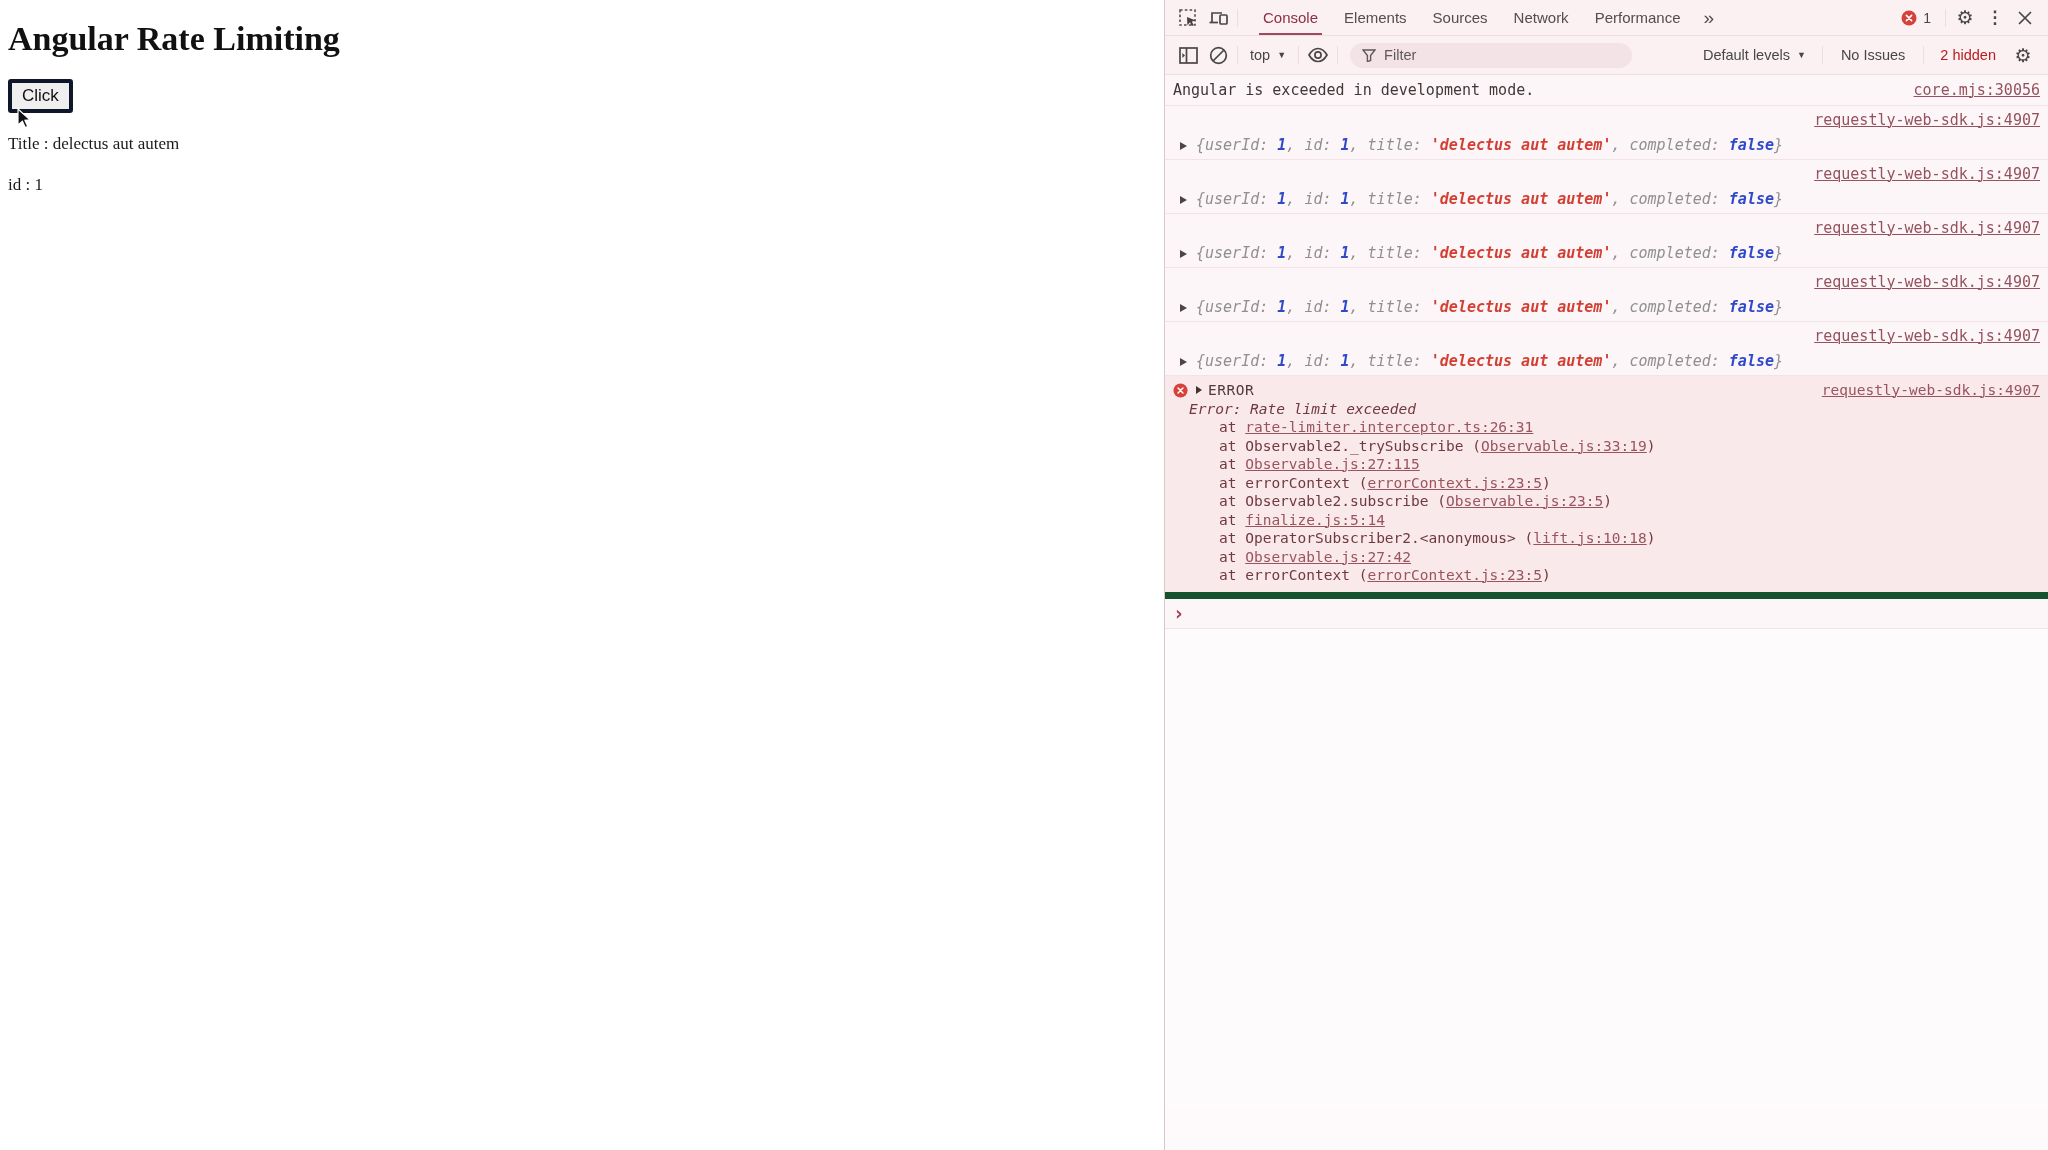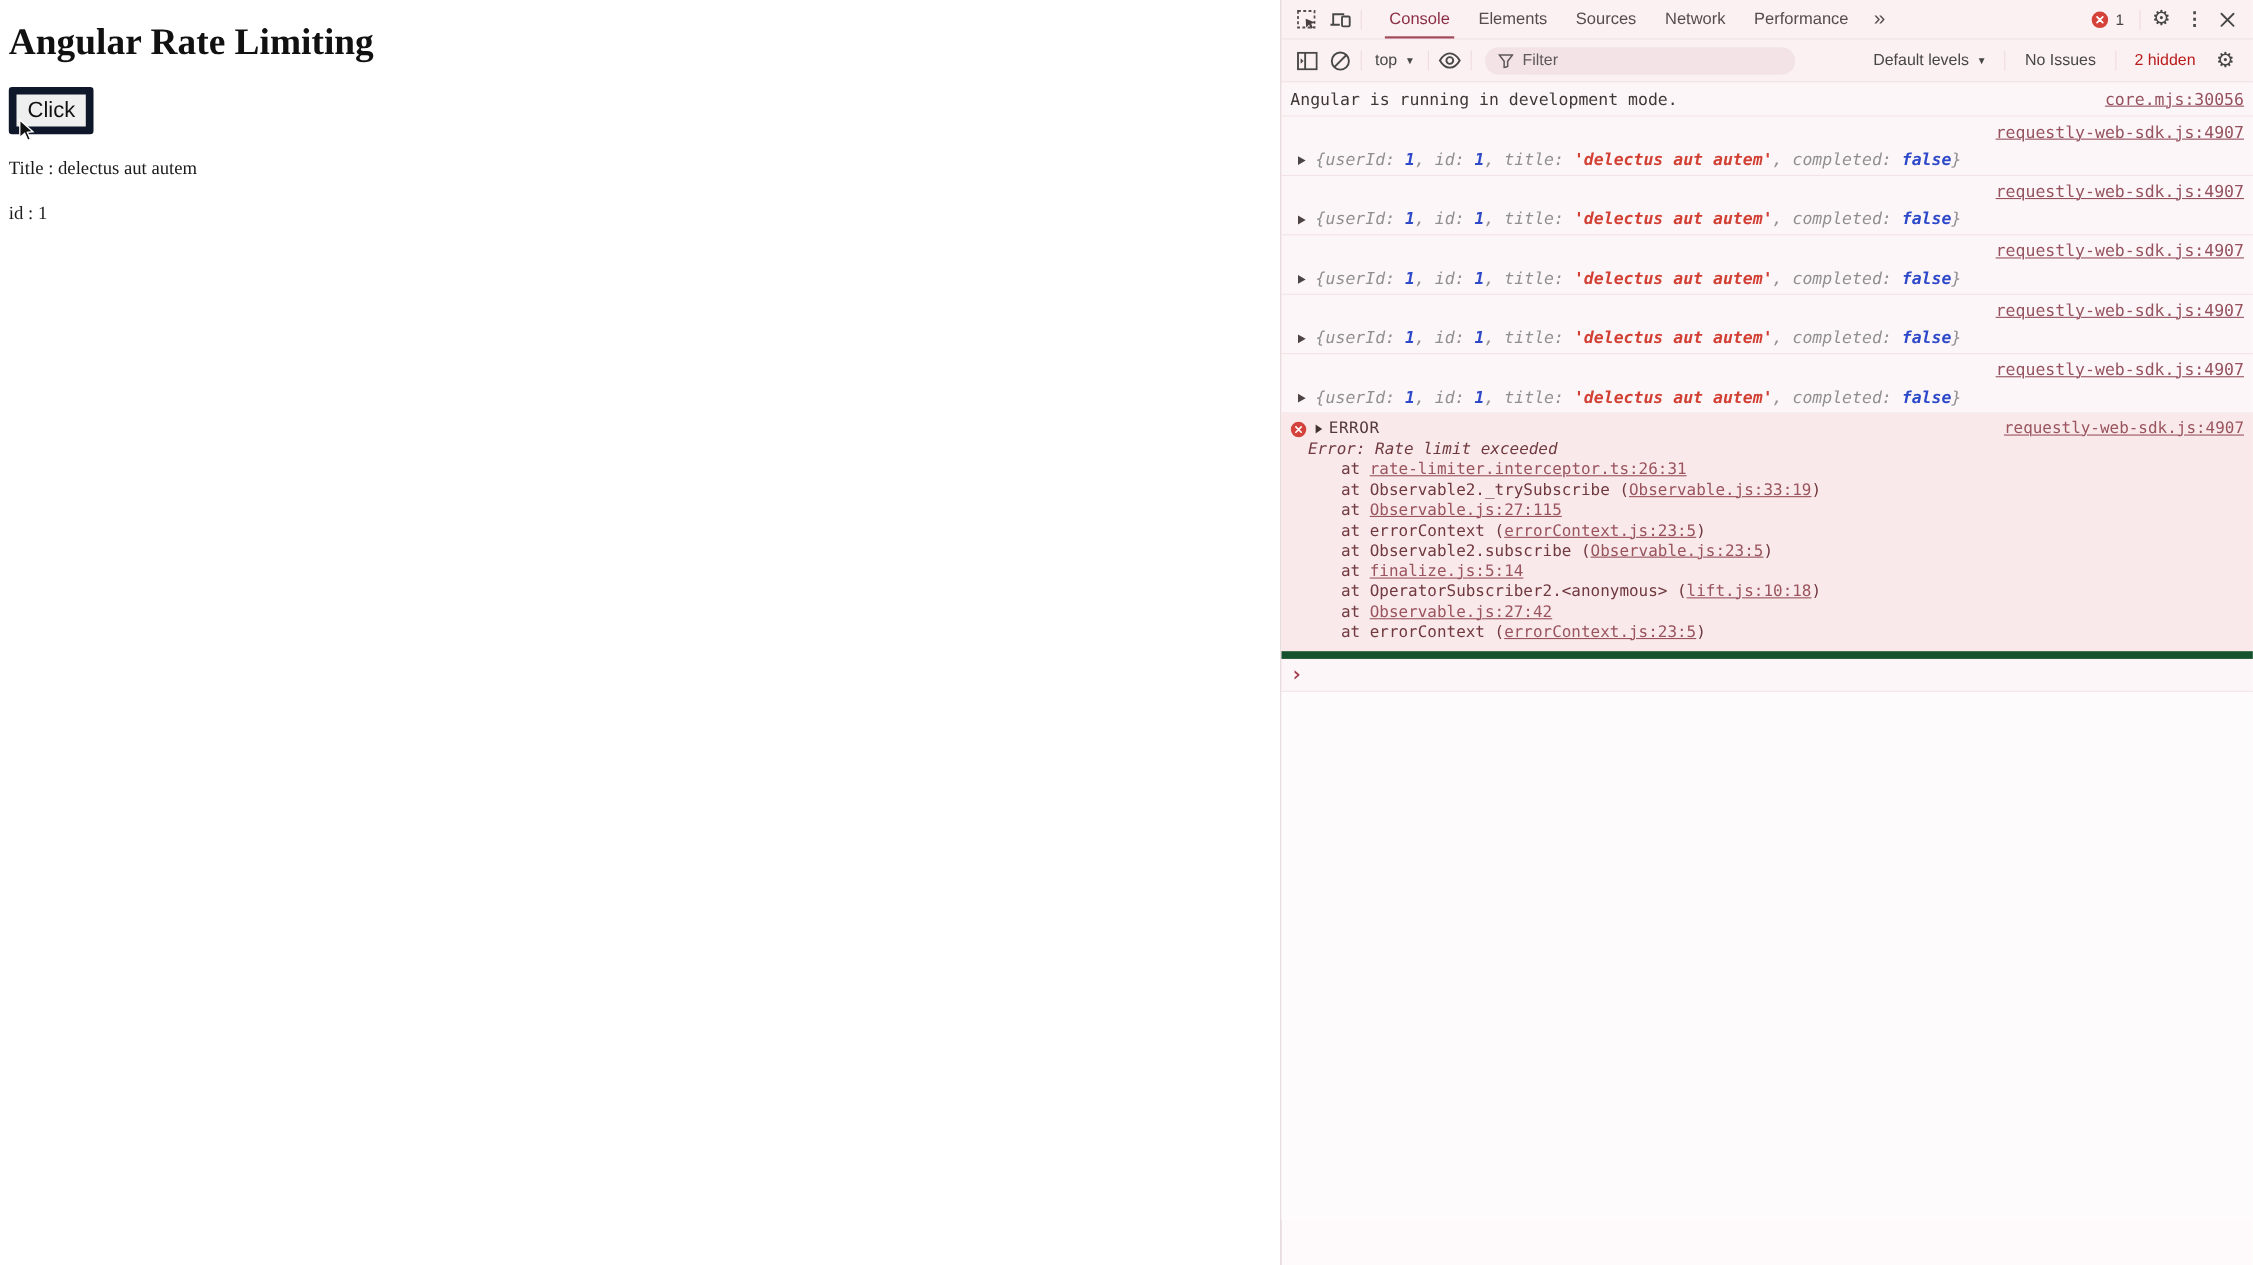--- a/index.html
+++ b/index.html
@@ -3,22 +3,22 @@
 <meta charset="utf-8">
 <style>
   html,body{margin:0;padding:0;width:2048px;height:1150px;overflow:hidden;background:#ffffff;}
   *{box-sizing:border-box;}
 
   
   .page{position:absolute;left:0;top:0;width:1164px;height:1102px;background:#ffffff;
         font-family:"Liberation Serif",serif;color:#111;padding:0 8px;}
   .page h1{font-size:34px;font-weight:bold;margin:20px 0 21px 0;letter-spacing:0;}
   .btn-row{margin:14px 0 0 0;}
-  .page button{font-family:"Liberation Sans",sans-serif;font-size:20px;color:#111;
-        background:#efefef;border:7px solid #0f172a;border-radius:3px;padding:3px 10px;}
+  .page button{font-family:"Liberation Sans",sans-serif;font-size:17px;color:#111;
+        background:#efefef;border:4px solid #0f172a;border-radius:3px;padding:3px 10px;}
   .page p{font-size:17px;margin:21px 0;color:#1a1a1a;}
   .cursor{position:absolute;left:17px;top:108px;}
 
   
   .devtools{position:absolute;left:1164px;top:0;width:884px;height:1150px;
         background:#fefafb;border-left:1px solid #d9c8cb;
         font-family:"Liberation Sans",sans-serif;color:#474747;font-size:15px;}
 
   .tabbar{height:36px;background:#fbf0f2;border-bottom:1px solid #eddde0;
         display:flex;align-items:center;padding:0 8px 0 8px;}
@@ -182,21 +182,21 @@
       <div class="no-issues">No Issues</div>
       <div class="vsep"></div>
       <div class="hidden-count">2 hidden</div>
       <div class="icon-btn gear">⚙</div>
     </div>
   </div>
 
   <div class="console">
 
     <div class="msg">
-      <span>Angular is running in development mode.</span>
+      <span>Angular is exceeded in development mode.</span>
       <span class="src-link">core.mjs:30056</span>
     </div>
 
     <div id="log-container">
   <div class="log-row">
     <div class="link-line">
       <span class="src-link">requestly-web-sdk.js:4907</span>
     </div>
     <div class="obj-line">
       <span class="tri"></span>

